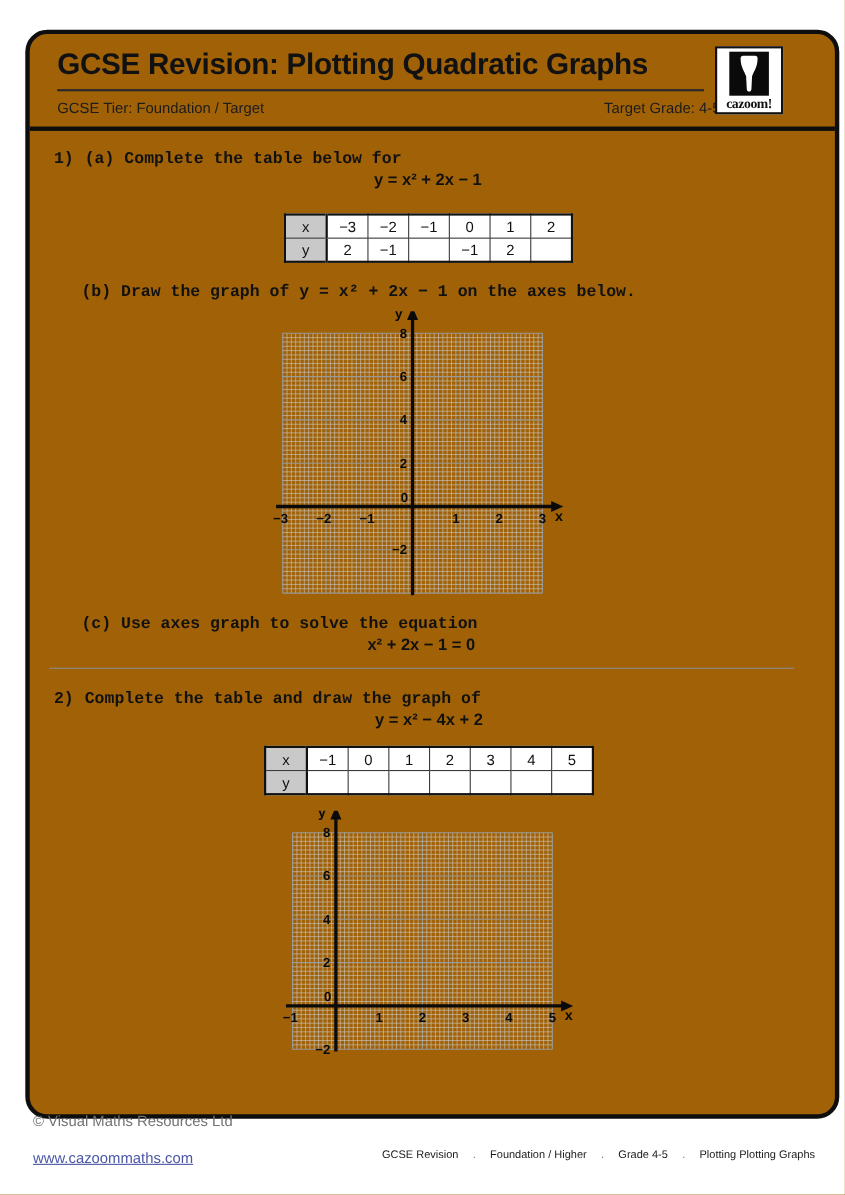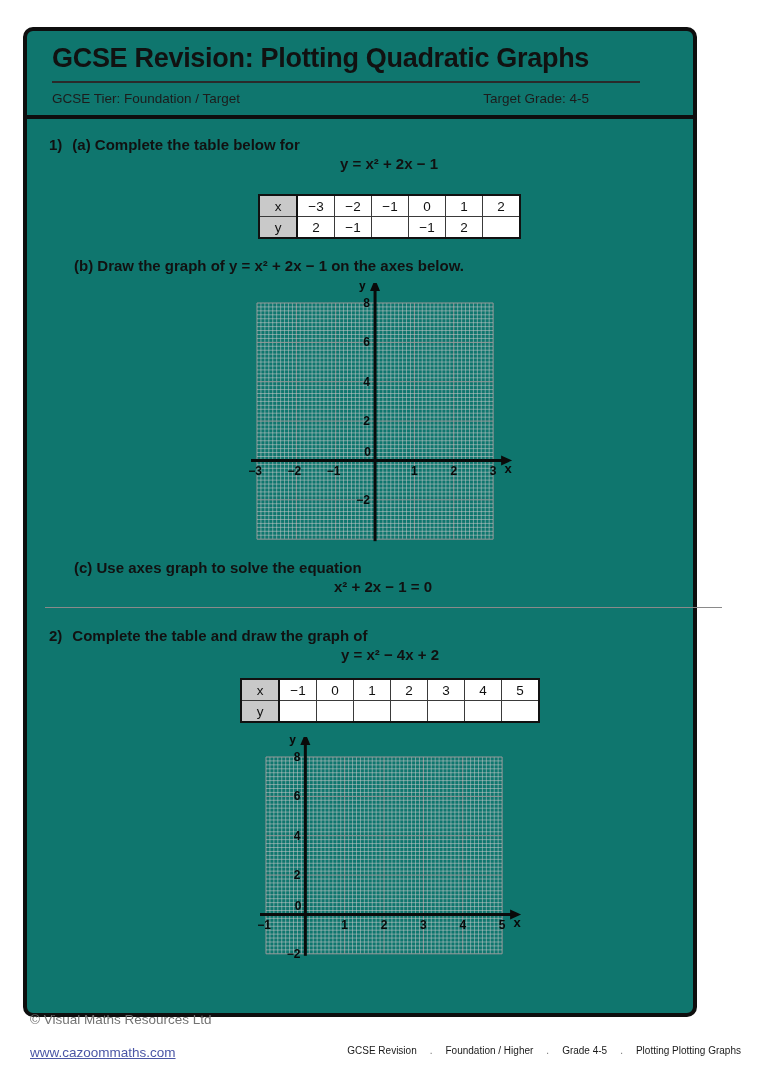--- a/index.html
+++ b/index.html
@@ -1,41 +1,41 @@
 <!DOCTYPE html>
 <html><head>
 <meta charset="utf-8">
 <style>
   html,body{margin:0;padding:0;}
   body{
     width:768px;height:1086px;position:relative;background:#fff;
     font-family:"Liberation Sans",sans-serif;color:#111;overflow:hidden;
   }
   .sheet-border{
-    position:absolute;left:23px;top:27px;width:674px;height:990px;
-    border:4px solid #0e0e0e;border-radius:10px;box-sizing:border-box;background:#0f766e;
+    position:absolute;left:23px;top:27px;width:740px;height:990px;
+    border:4px solid #0e0e0e;border-radius:20px;box-sizing:border-box;background:#a16207;
   }
   .sheet-header{
     position:absolute;left:0;top:0;right:0;height:84px;
     border-bottom:4px solid #0e0e0e;
   }
   .title{
     position:absolute;left:25px;top:12px;font-size:27px;font-weight:bold;
     letter-spacing:-0.3px;white-space:nowrap;
   }
   .title-rule{position:absolute;left:25px;top:50px;width:588px;height:2px;background:#2a2a2a;}
   .meta-left{position:absolute;left:25px;top:60px;font-size:13.5px;color:#1c1c1c;}
   .meta-right{position:absolute;right:104px;top:60px;font-size:13.5px;color:#1c1c1c;}
   .logo{
     position:absolute;left:623px;top:11px;width:62px;height:62px;background:#fff;
     border:2px solid #111;box-sizing:border-box;text-align:center;
   }
   .logo-art{width:36px;height:40px;background:#0a0a0a;margin:3px auto 0 auto;display:flex;align-items:center;justify-content:center;}
   .logo-word{font-family:"Liberation Serif",serif;font-weight:bold;font-size:12.5px;letter-spacing:-0.4px;margin-top:0px;}
-  .qline{position:absolute;font-size:15px;font-weight:bold;white-space:nowrap;}
+  .qline{position:absolute;font-size:15px;font-weight:bold;white-space:nowrap;font-family:Liberation Mono, monospace;}
   .qnum{margin-right:10px;}
   .equation{position:absolute;font-size:15px;font-weight:bold;white-space:nowrap;}
   table.vals{border-collapse:collapse;position:absolute;background:#fff;}
   table.vals td{
     width:36px;height:20px;border:1px solid #3a3a3a;text-align:center;
     font-size:13.5px;color:#111;padding:0;
   }
   table.vals{border:2px solid #111;}
   table.vals td.rowhead{background:#c9c9c9;border-right:2px solid #111;}
   .graph{position:absolute;}
@@ -47,20 +47,28 @@
 </style>
 </head>
 <body>
 
 <div class="sheet-border">
   <div class="sheet-header">
     <div class="title">GCSE Revision: Plotting Quadratic Graphs</div>
     <div class="title-rule"></div>
     <div class="meta-left">GCSE Tier: Foundation / Target</div>
     <div class="meta-right">Target Grade: 4-5</div>
+    <div class="logo">
+      <div class="logo-art">
+        <svg width="26" height="34" viewBox="0 0 30 44" aria-hidden="true">
+          <path d="M5 4 Q5 1 8 1 L22 1 Q25 1 25 4 C25 14 20.5 19 18.5 25 L17.8 39 Q17.8 43 15 43 Q12.2 43 12.2 39 L11.5 25 C9.5 19 5 14 5 4 Z" fill="#ffffff"></path>
+        </svg>
+      </div>
+      <div class="logo-word">cazoom!</div>
+    </div>
   </div>
 </div>
 
 <div class="qline" style="left:49px;top:136px;">
   <span class="qnum">1)</span><span>(a) Complete the table below for</span>
 </div>
 <div class="equation" style="left:340px;top:155px;">y = x² + 2x − 1</div>
 
 <table class="vals" style="left:258px;top:194px;" id="table1">
     <tbody>

